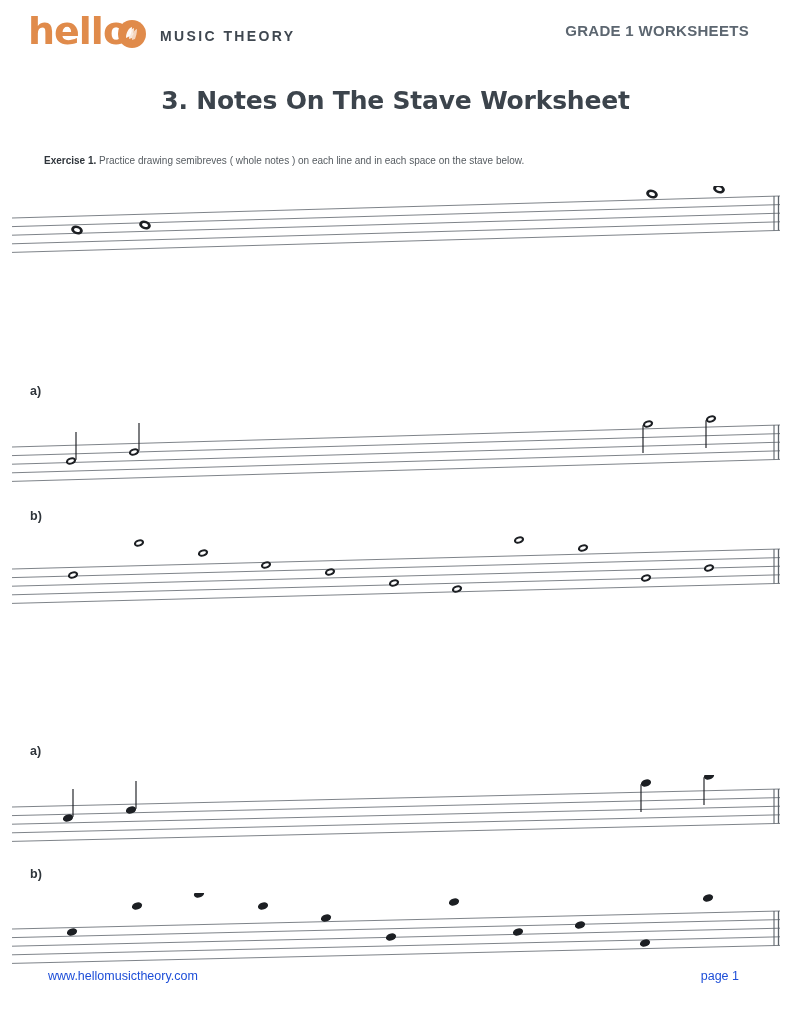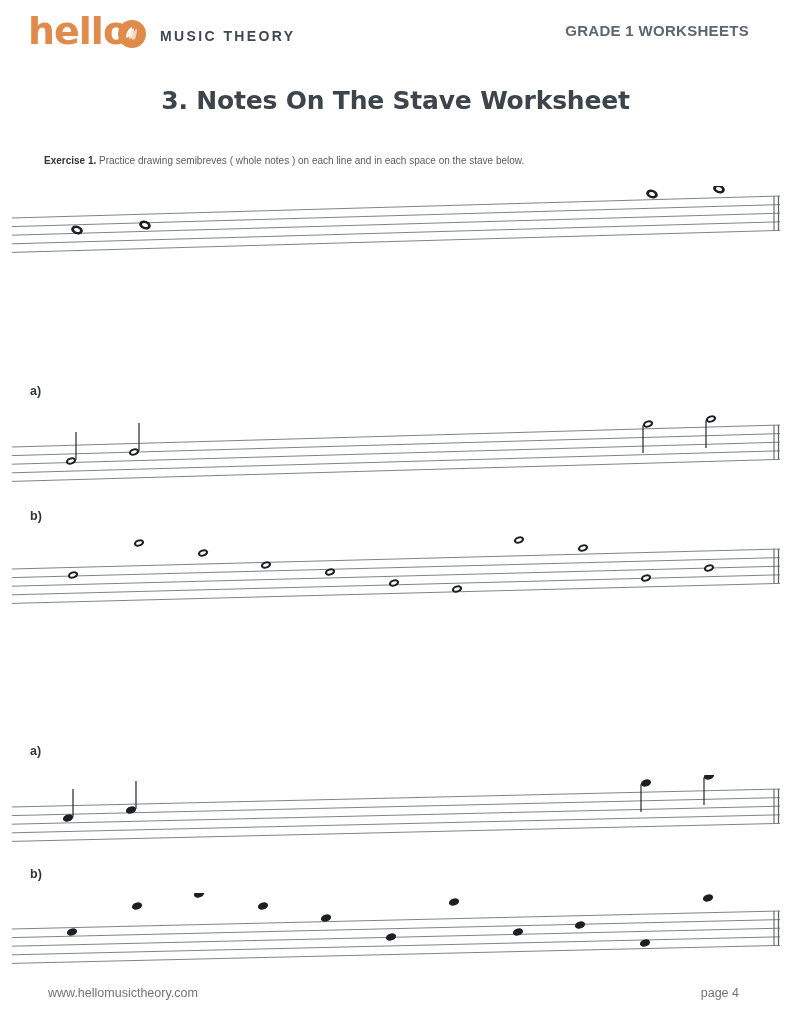--- a/index.html
+++ b/index.html
@@ -120,25 +120,25 @@
     position: absolute;
     left: 12px;
     width: 768px;
     height: 78px;
   }
   .stave svg { display: block; }
 
   
   .footer {
     position: absolute;
-    bottom: 18px;
+    bottom: 35px;
     left: 0;
     width: 791px;
     height: 20px;
-    color: #737373;
+    color: #1d4ed8;
     font-size: 12.5px;
   }
   .footer-left { position: absolute; left: 48px; top: 0; }
   .footer-right { position: absolute; right: 52px; top: 0; }
 </style>
 </head>
 <body>
 
 <div class="page">
 
@@ -360,16 +360,16 @@
           <ellipse cx="0" cy="0" rx="5.2" ry="3.5" fill="#1c1f23"></ellipse>
         </g>
         <g transform="translate(696,5) rotate(-18)">
           <ellipse cx="0" cy="0" rx="5.2" ry="3.5" fill="#1c1f23"></ellipse>
         </g>
       </svg>
     </div>
 
   <div class="footer">
     <span class="footer-left">www.hellomusictheory.com</span>
-    <span class="footer-right">page 4</span>
+    <span class="footer-right">page 1</span>
   </div>
 
 </div>
 
 </body></html>

